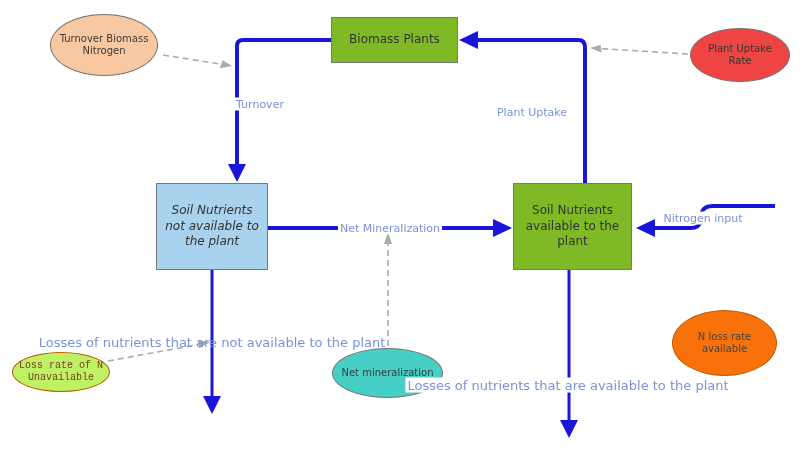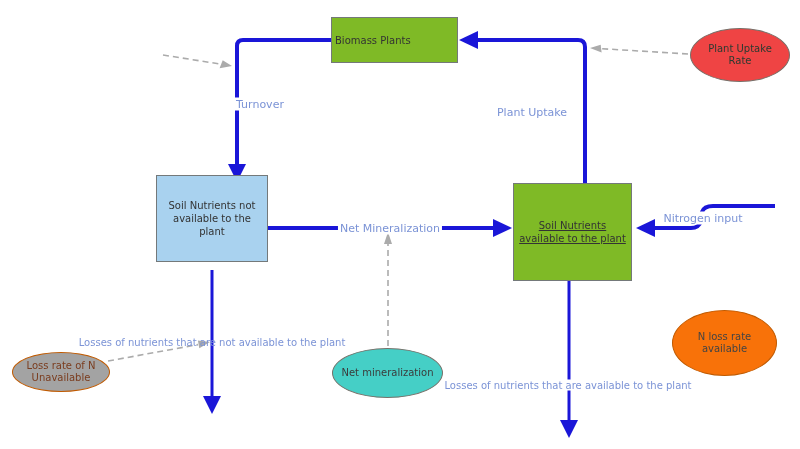--- a/index.html
+++ b/index.html
@@ -6,23 +6,23 @@
   .canvas{
     position:relative;
     width:800px;height:449px;
     background:#ffffff;
     font-family:"DejaVu Sans",sans-serif;
     overflow:hidden;
   }
   .layer{position:absolute;left:0;top:0;}
   .stock{
     position:absolute;
-    display:flex;align-items:center;justify-content:flex-start;
+    display:flex;align-items:center;justify-content:center;
     text-align:center;
-    font-size:10px;line-height:1.3;color:#333333;
+    font-size:12px;line-height:1.3;color:#333333;
     border:1.6px solid #74797a;
     box-sizing:border-box;
     padding:2px 3px;
     cursor:pointer;
   }
   .ellipse{
     position:absolute;
     display:flex;align-items:center;justify-content:center;
     text-align:center;
     font-size:10px;line-height:1.25;color:#3b3b3b;
@@ -34,21 +34,21 @@
   }
   .flowlabel{
     position:absolute;
     transform:translate(-50%,-50%);
     font-size:11px;
     color:#7b93d6;
     white-space:nowrap;
     cursor:pointer;
   }
   .bgwhite{background:#ffffff;padding:0 2px;}
-  .small-label{font-size:10px;}
+  .small-label{font-size:13px;}
 </style>
 </head>
 <body>
 
 <div class="canvas">
 
   <svg class="layer" width="800" height="449" viewBox="0 0 800 449">
 
     <g>
       <path d="M331,40 L243,40 Q237,40 237,46 L237,165" fill="none" stroke="#1a16d8" stroke-width="4"></path>
@@ -95,38 +95,41 @@
     <g>
       <path d="M108,361 L198,344.6" fill="none" stroke="#ababab" stroke-width="1.6" stroke-dasharray="6 4"></path>
       <polygon points="210,342 197.9,340.4 199.3,348.3" fill="#ababab"></polygon>
     </g>
   </svg>
 
   <div class="stock" style="left:331px;top:17px;width:127px;height:46px;background:#7fba26;">
     <span>Biomass Plants</span>
   </div>
 
-  <div class="stock" style="left:156px;top:175px;width:112px;height:87px;background:#a9d2ef;">
+  <div class="stock" style="left:156px;top:183px;width:112px;height:87px;background:#a9d2ef;font-style:italic;">
     <span>Soil Nutrients not available to the plant</span>
   </div>
 
-  <div class="stock" style="left:513px;top:183px;width:119px;height:98px;background:#7fba26;text-decoration:underline;">
+  <div class="stock" style="left:513px;top:183px;width:119px;height:87px;background:#7fba26;">
     <span>Soil Nutrients available to the plant</span>
   </div>
 
+  <div class="ellipse" style="left:50px;top:14px;width:108px;height:62px;background:#f8c8a2;">
+    <span>Turnover Biomass Nitrogen</span>
+  </div>
 
   <div class="ellipse" style="left:690px;top:28px;width:100px;height:54px;background:#ef4444;color:#2c3a31;">
     <span>Plant Uptake Rate</span>
   </div>
 
   <div class="ellipse" style="left:332px;top:348px;width:111px;height:50px;background:#45cfc6;">
     <span>Net mineralization</span>
   </div>
 
-  <div class="ellipse" style="left:12px;top:352px;width:98px;height:40px;background:#a3a3a3;border-color:#c05a00;color:#7a3c1e;">
+  <div class="ellipse" style="left:12px;top:352px;width:98px;height:40px;background:#bef264;border-color:#c05a00;color:#7a3c1e;font-family:Liberation Mono, monospace;">
     <span>Loss rate of N Unavailable</span>
   </div>
 
   <div class="ellipse" style="left:672px;top:310px;width:105px;height:66px;background:#f87209;border-color:#c05a00;color:#444444;text-align:center;">
     <span>N loss rate available</span>
   </div>
 
   <div class="flowlabel bgwhite" style="left:260px;top:104px;text-align:right;">Turnover</div>
 
   <div class="flowlabel" style="left:532px;top:112px;">Plant Uptake</div>

